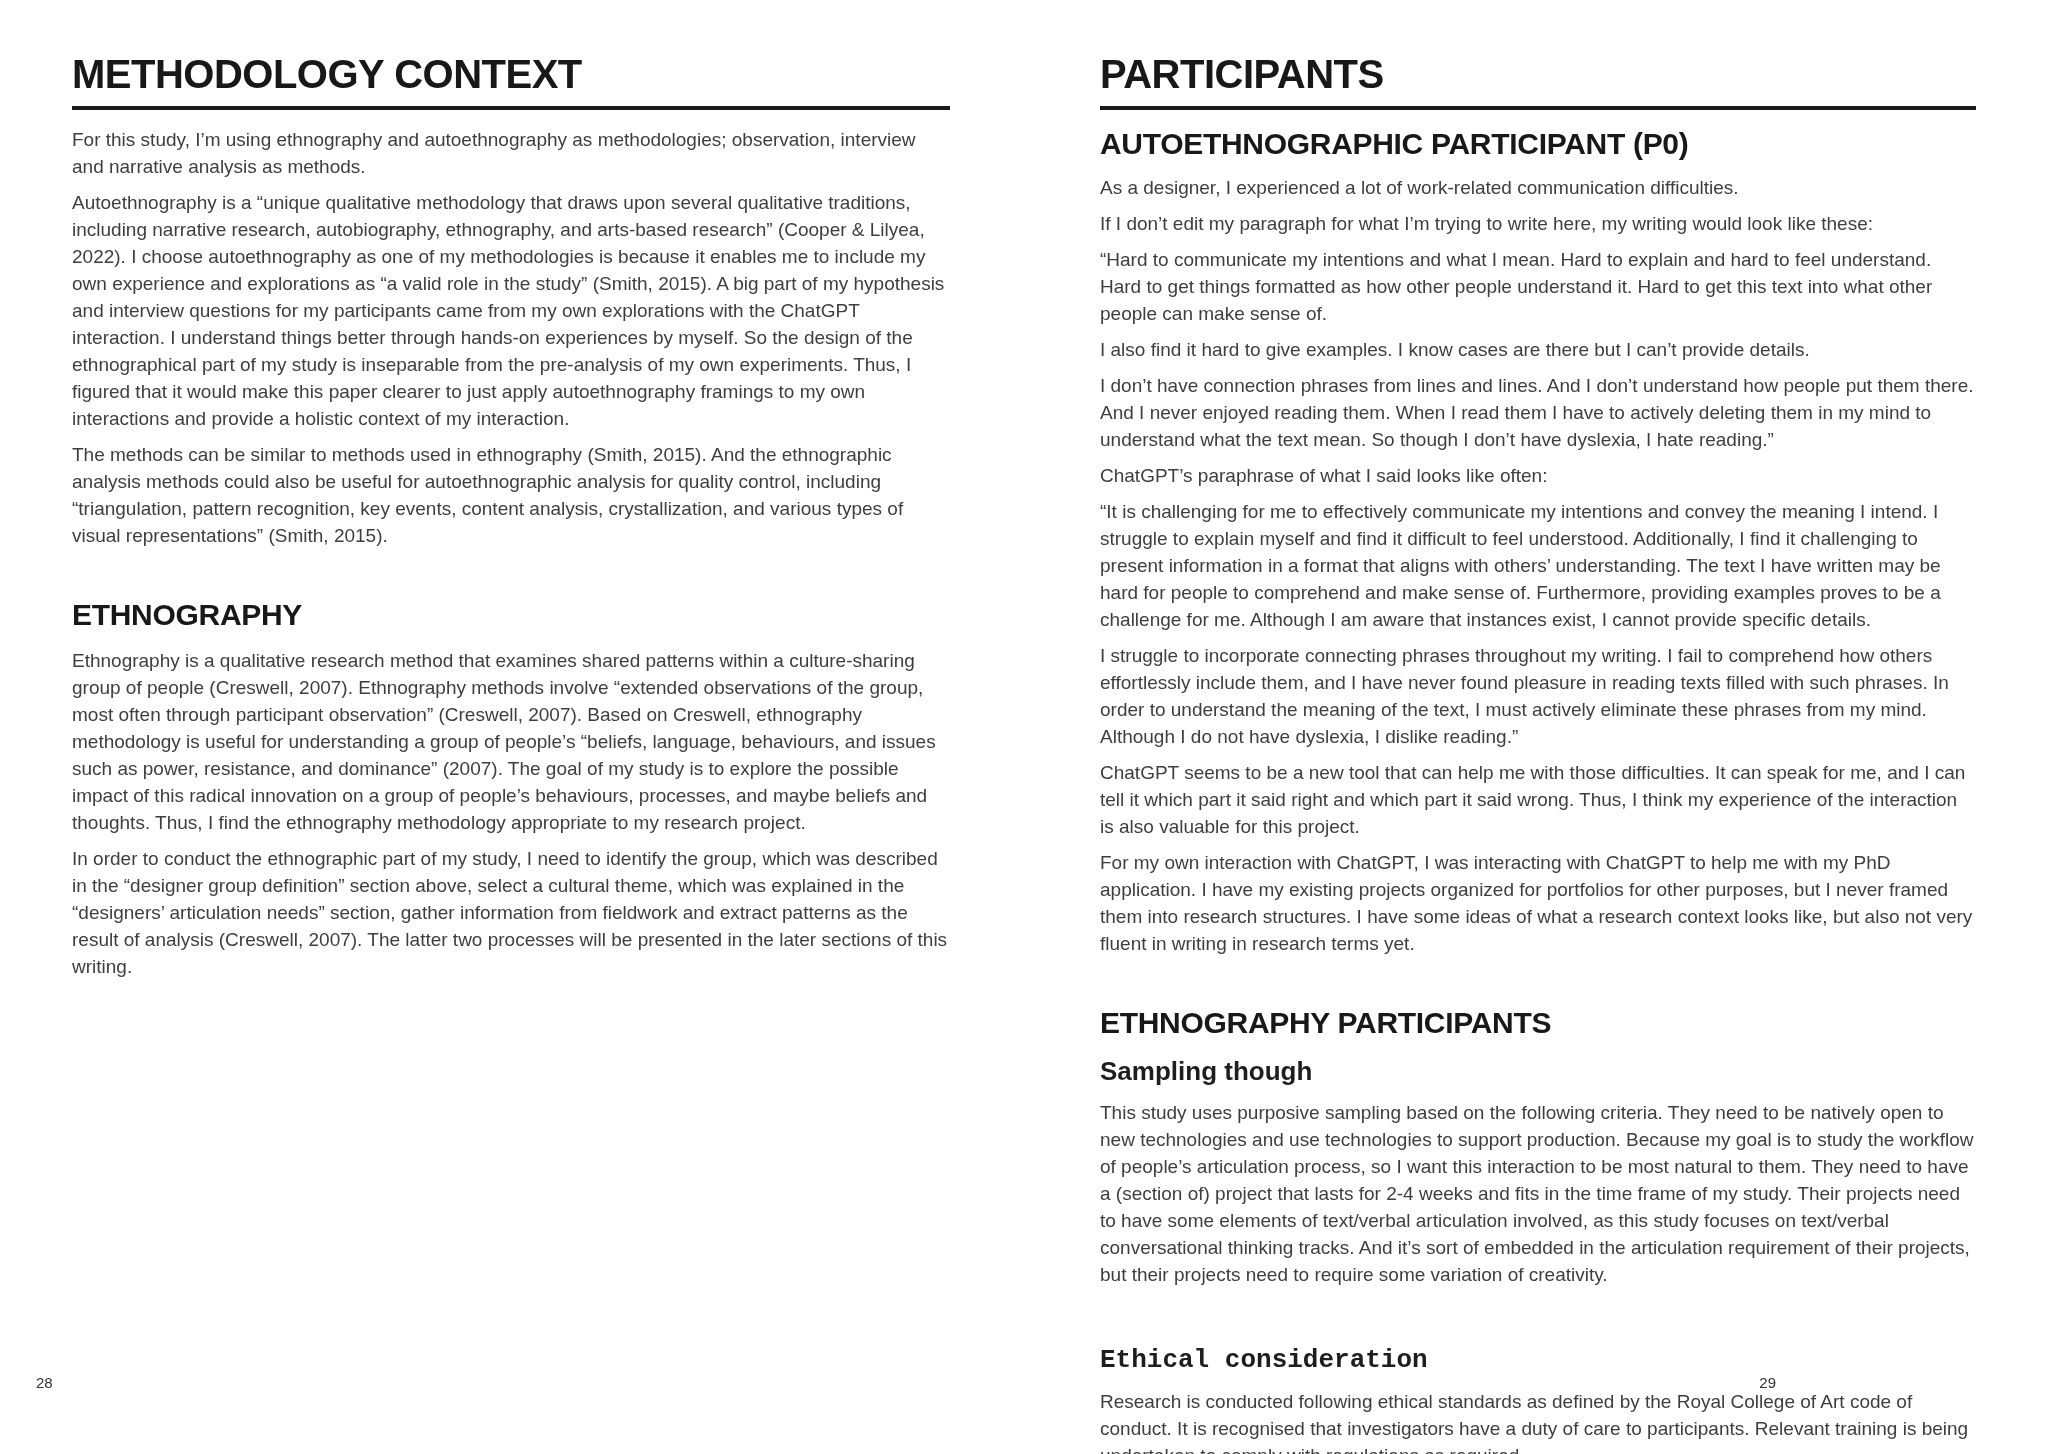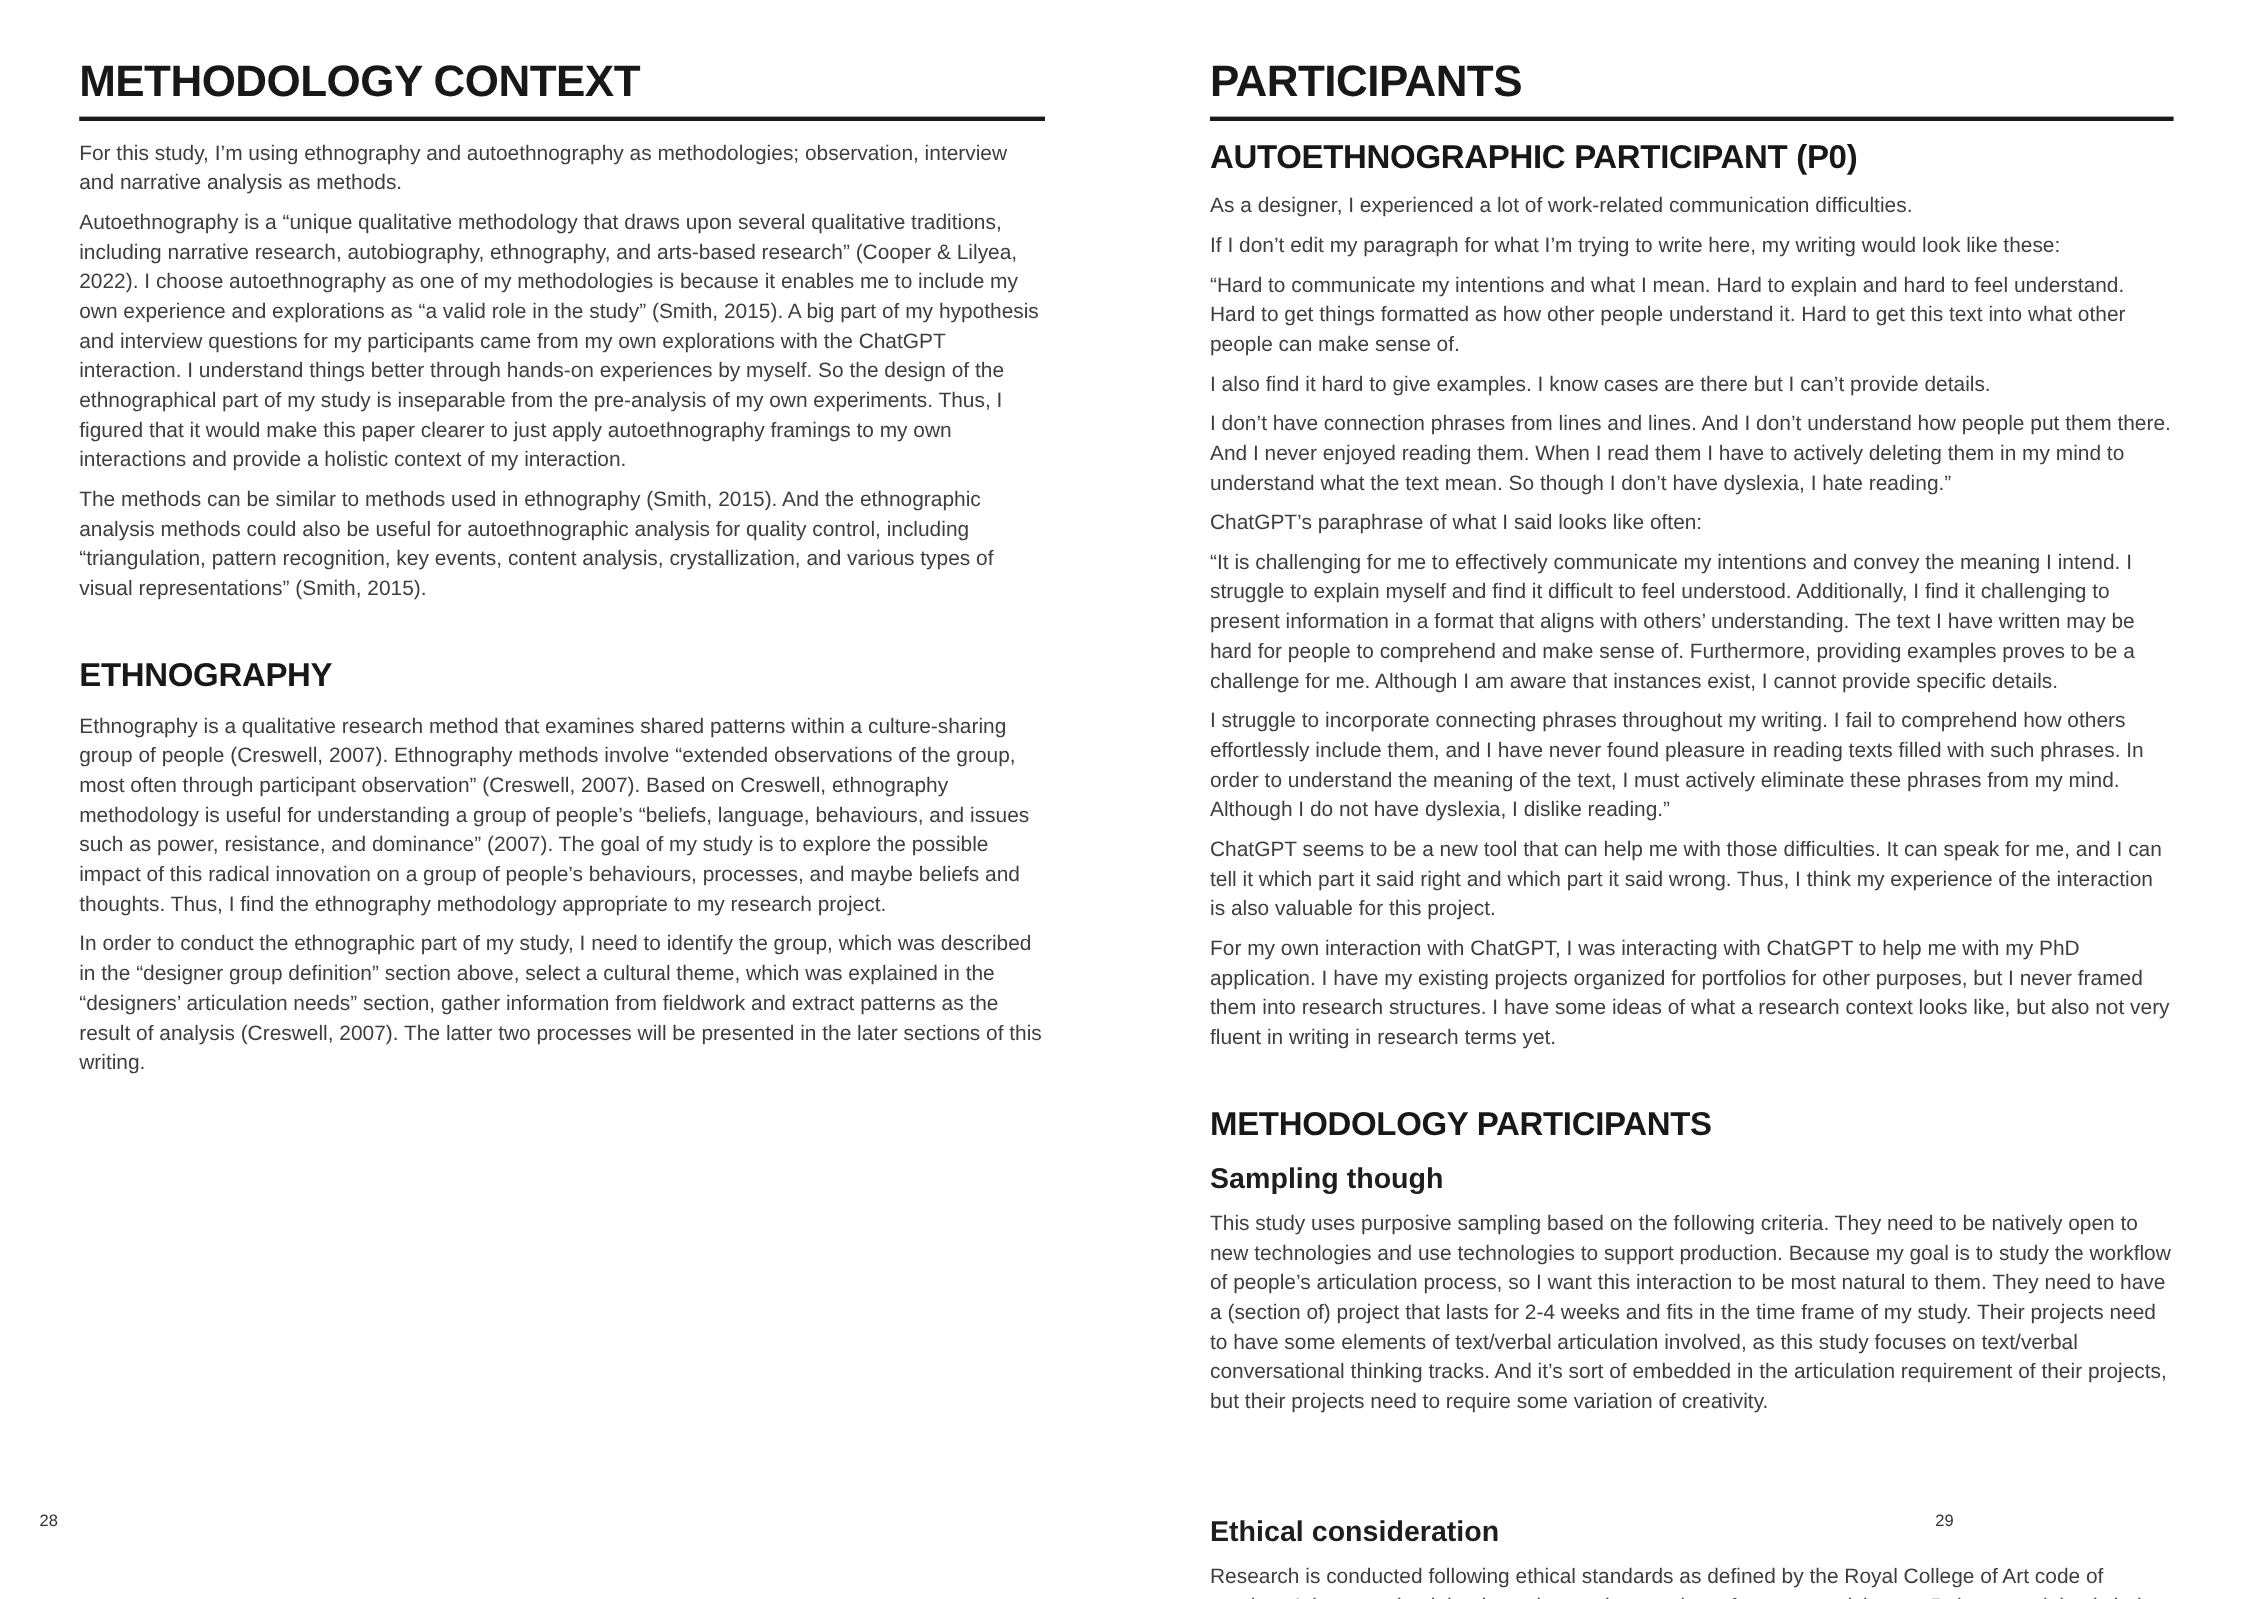--- a/index.html
+++ b/index.html
@@ -47,21 +47,21 @@
   }
   h2.section-heading.gap-lg { margin-top: 48px; }
   h2.section-heading.after-rule { margin-top: 2px; margin-bottom: 12px; }
   h3.sub-heading {
     margin: 6px 0 12px 0;
     font-size: 26px;
     line-height: 32px;
     font-weight: bold;
     color: #1e1e1e;
   }
-  h3.sub-heading.gap-lg { margin-top: 88px; }
+  h3.sub-heading.gap-lg { margin-top: 56px; font-family: Liberation Mono, monospace; }
   p.body-text {
     margin: 0 0 9px 0;
     font-size: 19px;
     line-height: 27px;
     color: #3e3e3e;
   }
   .page-number {
     position: absolute;
     top: 1374px;
     font-size: 15px;
@@ -99,21 +99,21 @@
     <p class="body-text">If I don’t edit my paragraph for what I’m trying to write here, my writing would look like these:</p>
     <p class="body-text">“Hard to communicate my intentions and what I mean. Hard to explain and hard to feel understand. Hard to get things formatted as how other people understand it. Hard to get this text into what other people can make sense of.</p>
     <p class="body-text">I also find it hard to give examples. I know cases are there but I can’t provide details.</p>
     <p class="body-text">I don’t have connection phrases from lines and lines. And I don’t understand how people put them there. And I never enjoyed reading them. When I read them I have to actively deleting them in my mind to understand what the text mean. So though I don’t have dyslexia, I hate reading.”</p>
     <p class="body-text">ChatGPT’s paraphrase of what I said looks like often:</p>
     <p class="body-text">“It is challenging for me to effectively communicate my intentions and convey the meaning I intend. I struggle to explain myself and find it difficult to feel understood. Additionally, I find it challenging to present information in a format that aligns with others’ understanding. The text I have written may be hard for people to comprehend and make sense of. Furthermore, providing examples proves to be a challenge for me. Although I am aware that instances exist, I cannot provide specific details.</p>
     <p class="body-text">I struggle to incorporate connecting phrases throughout my writing. I fail to comprehend how others effortlessly include them, and I have never found pleasure in reading texts filled with such phrases. In order to understand the meaning of the text, I must actively eliminate these phrases from my mind. Although I do not have dyslexia, I dislike reading.”</p>
     <p class="body-text">ChatGPT seems to be a new tool that can help me with those difficulties. It can speak for me, and I can tell it which part it said right and which part it said wrong. Thus, I think my experience of the interaction is also valuable for this project.</p>
     <p class="body-text">For my own interaction with ChatGPT, I was interacting with ChatGPT to help me with my PhD application. I have my existing projects organized for portfolios for other purposes, but I never framed them into research structures. I have some ideas of what a research context looks like, but also not very fluent in writing in research terms yet.</p>
 
-    <h2 class="section-heading gap-lg">METHODOLOGY PARTICIPANTS</h2>
+    <h2 class="section-heading gap-lg">ETHNOGRAPHY PARTICIPANTS</h2>
 
     <h3 class="sub-heading">Sampling though</h3>
     <p class="body-text">This study uses purposive sampling based on the following criteria. They need to be natively open to new technologies and use technologies to support production. Because my goal is to study the workflow of people’s articulation process, so I want this interaction to be most natural to them. They need to have a (section of) project that lasts for 2-4 weeks and fits in the time frame of my study. Their projects need to have some elements of text/verbal articulation involved, as this study focuses on text/verbal conversational thinking tracks. And it’s sort of embedded in the articulation requirement of their projects, but their projects need to require some variation of creativity.</p>
 
     <h3 class="sub-heading gap-lg">Ethical consideration</h3>
     <p class="body-text">Research is conducted following ethical standards as defined by the Royal College of Art code of conduct. It is recognised that investigators have a duty of care to participants. Relevant training is being undertaken to comply with regulations as required.</p>
   </div>
 
   <div class="page-number pn-left">28</div>
   <div class="page-number pn-right">29</div>

